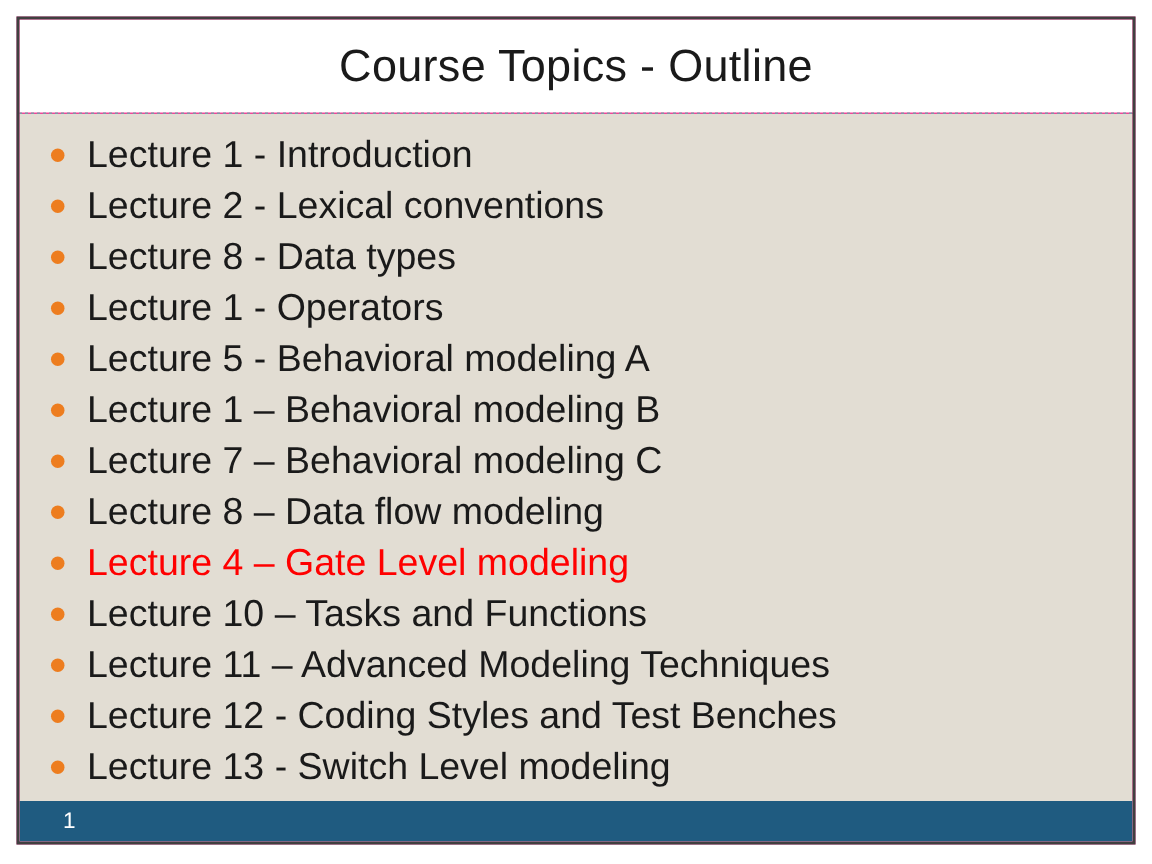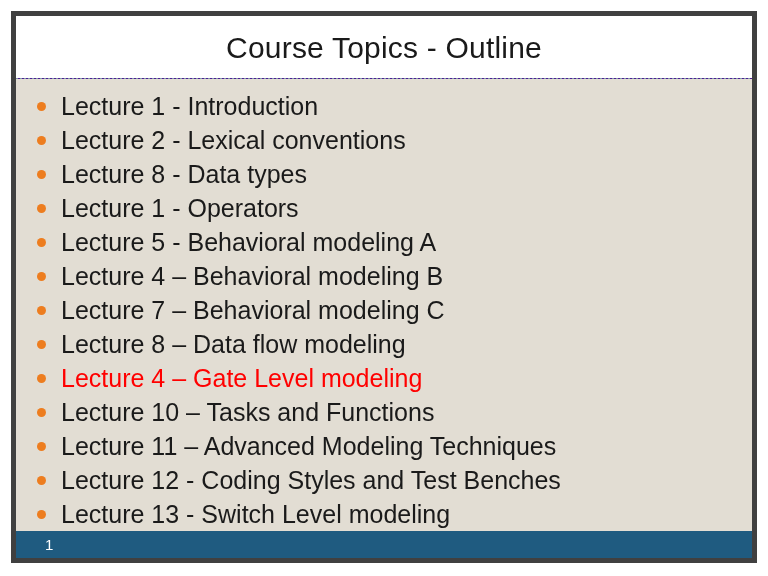--- a/index.html
+++ b/index.html
@@ -14,22 +14,22 @@
     overflow: hidden;
   }
 
   .slide {
     position: absolute;
     left: 11px;
     top: 11px;
     width: 746px;
     height: 552px;
     box-sizing: border-box;
-    border: 5px solid #404040;
-    background: #4c1d95;
+    border: 2px solid #404040;
+    background: #ec4899;
     overflow: hidden;
   }
 
   
   .title-area {
     position: absolute;
     left: 0;
     top: 0;
     right: 0;
     height: 62px;
@@ -135,21 +135,21 @@
   </div>
   <div class="title-rule"></div>
 
   <div class="body-area">
     <ul class="bullet-list" id="outline-list">
         <li class="bullet-item"><span class="bullet-dot"></span><span class="bullet-label">Lecture 1 - Introduction</span></li>
         <li class="bullet-item"><span class="bullet-dot"></span><span class="bullet-label">Lecture 2 - Lexical conventions</span></li>
         <li class="bullet-item"><span class="bullet-dot"></span><span class="bullet-label">Lecture 8 - Data types</span></li>
         <li class="bullet-item"><span class="bullet-dot"></span><span class="bullet-label">Lecture 1 - Operators</span></li>
         <li class="bullet-item"><span class="bullet-dot"></span><span class="bullet-label">Lecture 5 - Behavioral modeling A</span></li>
-        <li class="bullet-item"><span class="bullet-dot"></span><span class="bullet-label">Lecture 4 – Behavioral modeling B</span></li>
+        <li class="bullet-item"><span class="bullet-dot"></span><span class="bullet-label">Lecture 1 – Behavioral modeling B</span></li>
         <li class="bullet-item"><span class="bullet-dot"></span><span class="bullet-label">Lecture 7 – Behavioral modeling C</span></li>
         <li class="bullet-item"><span class="bullet-dot"></span><span class="bullet-label">Lecture 8 – Data flow modeling</span></li>
         <li class="bullet-item highlight"><span class="bullet-dot"></span><span class="bullet-label">Lecture 4 – Gate Level modeling</span></li>
         <li class="bullet-item"><span class="bullet-dot"></span><span class="bullet-label">Lecture 10 – Tasks and Functions</span></li>
         <li class="bullet-item"><span class="bullet-dot"></span><span class="bullet-label">Lecture 11 – Advanced Modeling Techniques</span></li>
         <li class="bullet-item"><span class="bullet-dot"></span><span class="bullet-label">Lecture 12 - Coding Styles and Test Benches</span></li>
         <li class="bullet-item"><span class="bullet-dot"></span><span class="bullet-label">Lecture 13 - Switch Level modeling</span></li>
       </ul>
 
     <div class="footer-bar">

